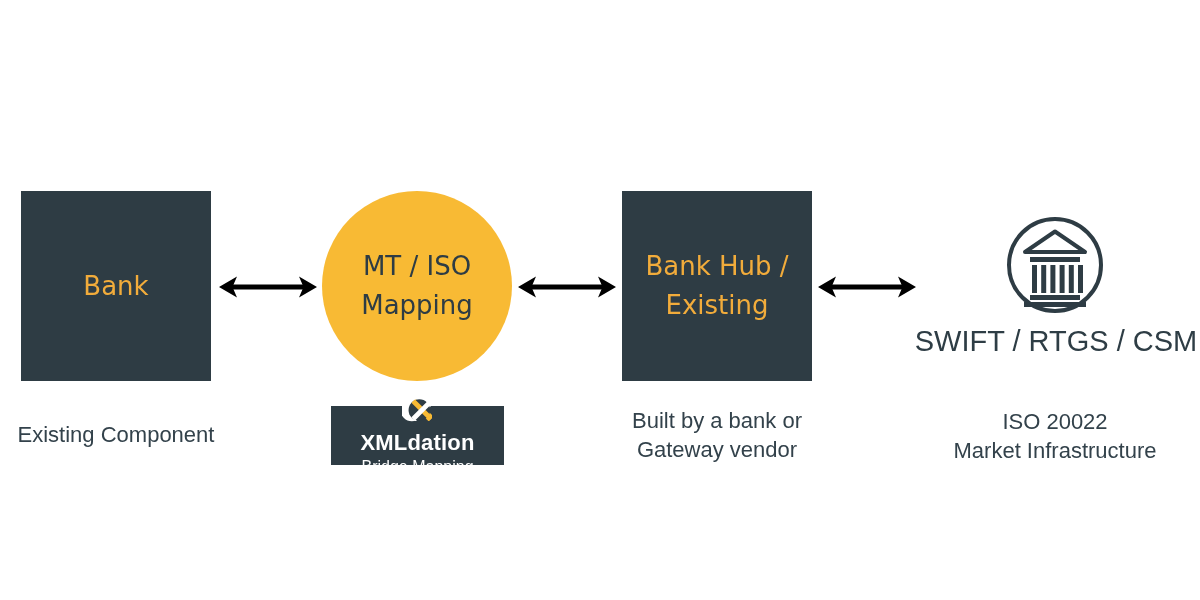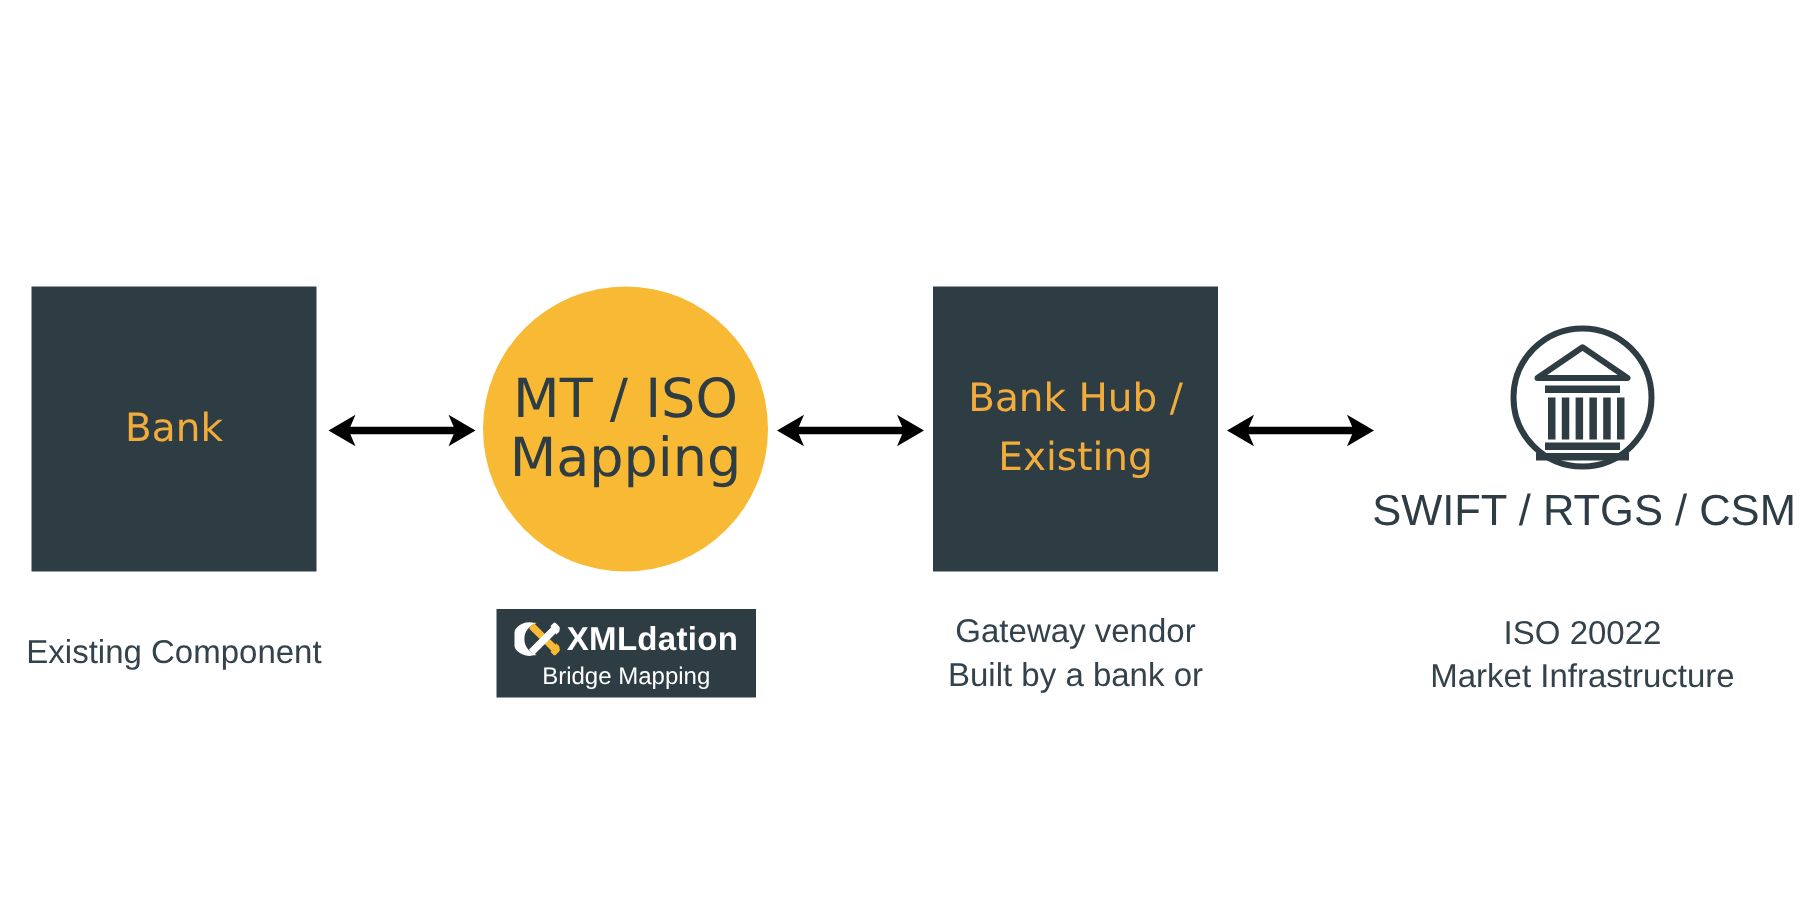--- a/index.html
+++ b/index.html
@@ -30,21 +30,21 @@
   .node-circle{
     position:absolute;left:322px;top:191px;
     width:190px;height:190px;border-radius:50%;
     background:#F8BA34;
     display:flex;align-items:center;justify-content:center;
     text-align:center;
   }
   .node-circle .node-lines{
     color:#2E3C44;
     font-family:"DejaVu Sans","Liberation Sans",sans-serif;
-    font-size:36px;line-height:39px;
+    font-size:26px;line-height:39px;
   }
 
   
   .arrow{position:absolute;width:100px;height:30px;}
   #arrow-1{left:218px;top:272px;}
   #arrow-2{left:517px;top:272px;}
   #arrow-3{left:817px;top:272px;}
 
   
   .caption{
@@ -58,21 +58,21 @@
   #caption-infra{left:930px;top:407px;width:250px;}
 
   
   .badge{
     position:absolute;left:331px;top:406px;
     width:173px;height:59px;
     background:#2E3C44;
     display:flex;flex-direction:column;align-items:center;justify-content:center;
     gap:2px;
   }
-  .badge-row{display:flex;align-items:center;gap:5px;}
+  .badge-row{display:flex;align-items:center;gap:5px;flex-direction:column;}
   .badge-brand{
     color:#ffffff;font-weight:bold;font-size:22px;letter-spacing:0.2px;
   }
   .badge-sub{color:#ffffff;font-size:16px;}
 
   
   .bank-icon{position:absolute;left:1005px;top:215px;width:100px;height:100px;}
   .infra-title{
     position:absolute;left:905px;top:324px;width:302px;
     text-align:center;
@@ -136,22 +136,22 @@
     <rect x="25" y="80" width="50" height="5" fill="#2E3C44"></rect>
     <rect x="19" y="87" width="62" height="5" fill="#2E3C44"></rect>
   </svg>
   <div class="infra-title">SWIFT / RTGS / CSM</div>
 
   <div class="caption" id="caption-existing">
     <div>Existing Component</div>
   </div>
 
   <div class="caption" id="caption-gateway">
+    <div>Built by a bank or</div>
     <div>Gateway vendor</div>
-    <div>Built by a bank or</div>
   </div>
 
   <div class="caption" id="caption-infra">
     <div>ISO 20022</div>
     <div>Market Infrastructure</div>
   </div>
 
   <div class="badge">
     <div class="badge-row">
       <svg width="30" height="30" viewBox="0 0 32 32">

